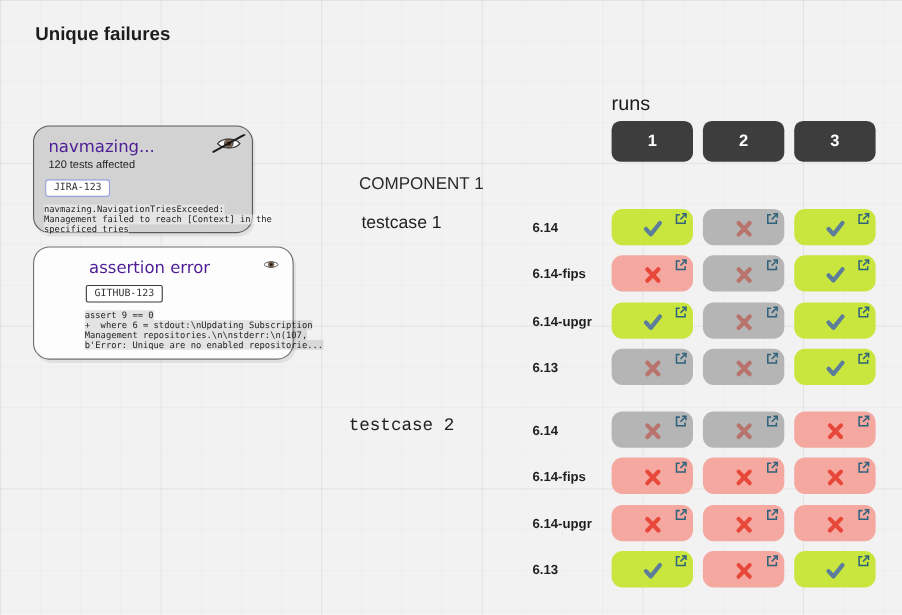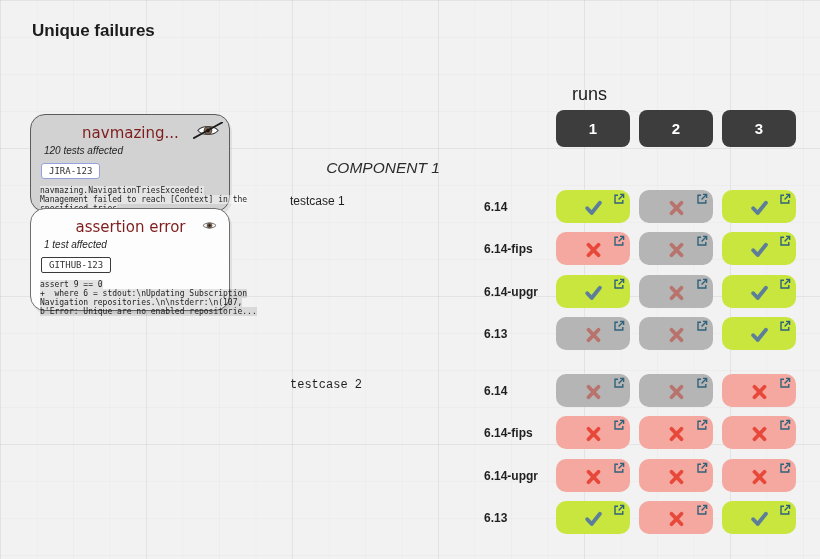--- a/index.html
+++ b/index.html
@@ -25,41 +25,41 @@
 
   
   .runs-label{font-size:18px;color:#1b1b1b;}
   .run-btn{
     position:absolute;width:74px;height:37px;border-radius:8px;
     display:flex;align-items:center;justify-content:center;
     font-size:15px;font-weight:bold;color:#fff;cursor:pointer;
   }
 
   
-  .component-label{font-size:15.5px;font-style:italic;color:#2b2b2b;text-align:center;width:166px;}
-  .testcase-label{font-size:12px;color:#1f1f1f;text-align:left;width:150px;}
+  .component-label{font-size:15.5px;color:#2b2b2b;text-align:center;width:166px;}
+  .testcase-label{font-size:16px;color:#1f1f1f;text-align:center;width:150px;}
   .version-label{font-size:12px;font-weight:bold;color:#1f1f1f;}
 
   
   .cell{
     position:absolute;width:74px;height:33px;border-radius:10px;
     display:flex;align-items:center;justify-content:center;cursor:pointer;
   }
   .cell .mark{margin-top:3px;}
   .cell .ext-link{position:absolute;top:3px;right:5px;}
 
   
   .card{
     position:absolute;left:30px;width:198px;border-radius:15px;
     box-shadow:2px 3px 0 rgba(0,0,0,0.07);
   }
   .card--gray{background:#d2d2d2;border:1.4px solid #5c5c5c;}
   .card--white{background:#fdfdfd;border:1.2px solid #6e6e6e;}
-  .card-title{font-family:"DejaVu Sans",sans-serif;font-size:15px;color:#7f1d1d;margin:9px 12px 0 13px;text-align:center;}
-  .card-subtitle{font-size:10px;font-style:italic;color:#1f1f1f;margin:3px 12px 0 13px;}
+  .card-title{font-family:"DejaVu Sans",sans-serif;font-size:15px;color:#4c1d95;margin:9px 12px 0 13px;}
+  .card-subtitle{font-size:10px;color:#1f1f1f;margin:3px 12px 0 13px;}
   .badge{
     display:inline-block;margin:7px 0 0 10px;background:#fff;
     font-family:"DejaVu Sans Mono","Liberation Mono",monospace;
     font-size:9px;color:#333;padding:2px 7px;cursor:pointer;
   }
   .badge--jira{border:1.1px solid #96a0de;border-radius:3px;}
   .badge--github{border:1.2px solid #3a3a3a;border-radius:2px;}
   .code-block{margin:7px 10px 9px 9px;}
   .code-line{font-family:"DejaVu Sans Mono","Liberation Mono",monospace;font-size:8px;line-height:9px;white-space:pre;color:#1d1d1d;}
   .card--gray .code-line span{background:rgba(255,255,255,0.42);}
@@ -67,21 +67,21 @@
   .eye{position:absolute;}
 </style>
 </head>
 <body>
 
 <div id="app">
 
   <div class="abs panel-title" style="left:32px;top:21px;">Unique failures</div>
 
 
-  <div class="abs runs-label" style="left:572px;top:84px;">runs</div>
+  <div class="abs runs-label" style="left:556px;top:84px;">runs</div>
 
   <div>
       <div class="run-btn" style="left: 556px; top: 110px; background: rgb(61, 61, 61);">1</div>
       <div class="run-btn" style="left: 639px; top: 110px; background: rgb(61, 61, 61);">2</div>
       <div class="run-btn" style="left: 722px; top: 110px; background: rgb(61, 61, 61);">3</div>
     </div>
 
   <div class="abs component-label" style="left:300px;top:159px;">COMPONENT 1</div>
 
   <div>
@@ -345,29 +345,28 @@
             <line x1="-2" y1="15.5" x2="27" y2="-0.5" stroke="#1a1a1a" stroke-width="1.7"></line>
           </svg></div>
      <div class="card-title">navmazing...</div>
      <div class="card-subtitle">120 tests affected</div>
      <div class="badge badge--jira">JIRA-123</div>
      <div class="code-block">
           <div class="code-line"><span>navmazing.NavigationTriesExceeded:</span></div>
           <div class="code-line"><span>Management failed to reach [Context] in the</span></div>
           <div class="code-line"><span>specificed tries</span></div>
         </div></div>
-      <div class="card card--white" style="top: 208px; height: 101px;"><div class="eye" style="top:8px;right:11px;"><svg width="17" height="11" viewBox="0 0 24 16">
+      <div class="card card--white" style="top: 224px; height: 101px; padding-left: 37px;"><div class="eye" style="top:8px;right:11px;"><svg width="17" height="11" viewBox="0 0 24 16">
       <path d="M2.5 8 C6.5 3 17.5 3 21.5 8 C17.5 13 6.5 13 2.5 8 Z" fill="#fff" stroke="#3a3a3a" stroke-width="1.1"></path>
       <circle cx="12" cy="8" r="3.7" fill="#8a6a50" stroke="#3a3a3a" stroke-width="0.8"></circle>
       <circle cx="12" cy="8" r="1.8" fill="#23180f"></circle>
           </svg></div>
      <div class="card-title">assertion error</div>
-     <div class="card-subtitle">1 test affected</div>
      <div class="badge badge--github">GITHUB-123</div>
      <div class="code-block">
           <div class="code-line"><span>assert 9 == 0</span></div>
           <div class="code-line"><span>+  where 6 = stdout:\nUpdating Subscription</span></div>
-          <div class="code-line"><span>Navigation repositories.\n\nstderr:\n(107,</span></div>
+          <div class="code-line"><span>Management repositories.\n\nstderr:\n(107,</span></div>
           <div class="code-line"><span>b'Error: Unique are no enabled repositorie...</span></div>
         </div></div>
     </div>
 
 </div>
 
 </body></html>

